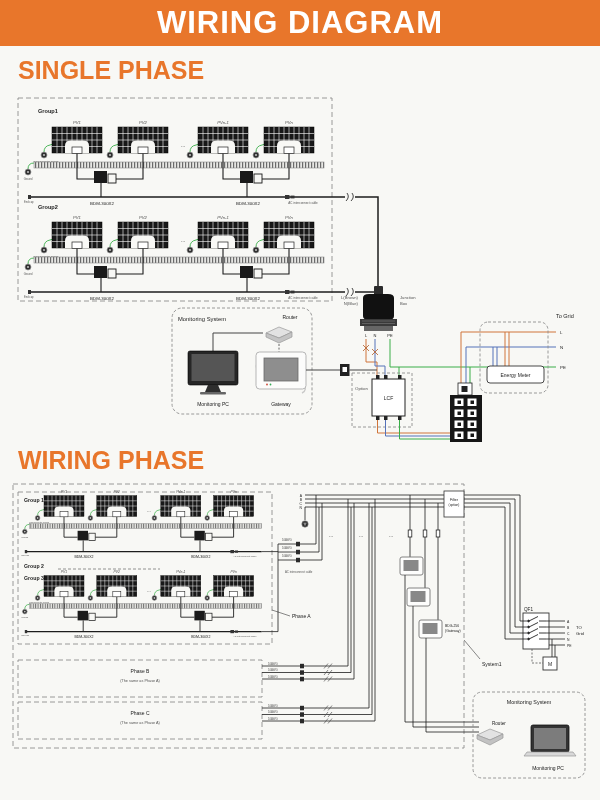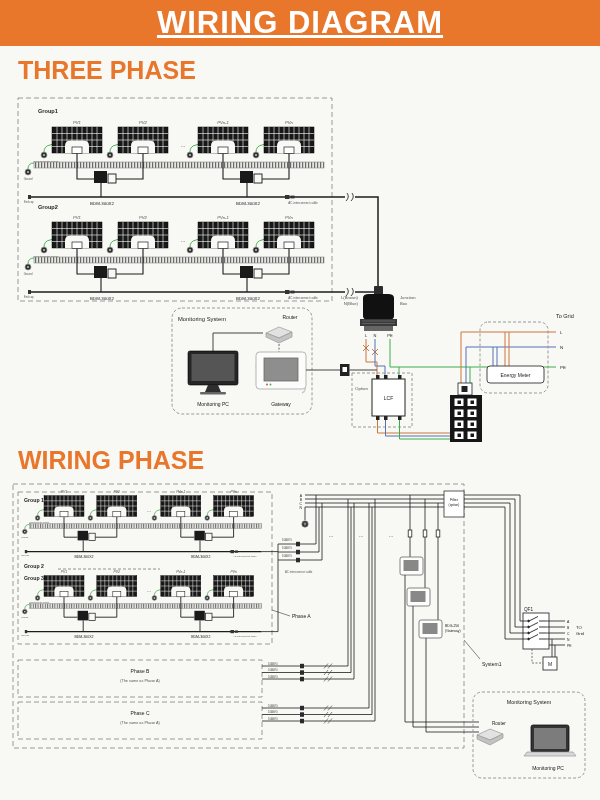--- a/index.html
+++ b/index.html
@@ -1,20 +1,20 @@
 <!DOCTYPE html>
 <html><head>
 <meta charset="utf-8">
 <style>
   html,body{margin:0;padding:0;background:#f8f8f5;}
   .page{position:relative;width:600px;height:800px;background:#f8f8f5;overflow:hidden;
         font-family:"Liberation Sans",sans-serif;}
   .banner{position:absolute;top:0;left:0;width:600px;height:46px;background:#e8762b;
           display:flex;align-items:center;justify-content:center;}
-  .banner h1{margin:0;color:#ffffff;font-size:31px;font-weight:800;letter-spacing:1px;text-decoration:underline;}
+  .banner h1{margin:0;color:#ffffff;font-size:31px;font-weight:800;letter-spacing:1px;}
   .sec{position:absolute;left:18px;margin:0;color:#e8762b;font-size:25px;font-weight:800;letter-spacing:0;}
   #sp-h{top:56px;}
   #tp-h{top:446px;}
   svg{position:absolute;left:0;}
   #sp-svg{top:90px;}
   #tp-svg{top:480px;}
   svg text{font-family:"Liberation Sans",sans-serif;}
   .dash{fill:none;stroke:#8f8f8f;stroke-width:0.9;stroke-dasharray:5 3;}
   .dash2{fill:none;stroke:#8f8f8f;stroke-width:0.9;stroke-dasharray:3 2;}
   .grp{font-size:5.6px;fill:#222;font-weight:bold;}
@@ -35,21 +35,21 @@
 </style>
 </head>
 <body>
 
 <div class="page">
 
   <header class="banner">
     <h1>WIRING DIAGRAM</h1>
   </header>
 
-  <h2 class="sec" id="sp-h">THREE PHASE</h2>
+  <h2 class="sec" id="sp-h">SINGLE PHASE</h2>
 
   <svg id="sp-svg" width="600" height="356" viewBox="0 0 600 356">
     <defs>
       <pattern id="railhatch" width="3" height="6" patternUnits="userSpaceOnUse">
         <rect width="3" height="6" fill="#e7e7e4"></rect>
         <rect x="1" width="1.2" height="6" fill="#6a6a6a"></rect>
       </pattern>
 
       <g id="pv-panel">
         <rect x="0" y="0" width="50" height="26" fill="#181818" stroke="#000" stroke-width="0.5"></rect>

